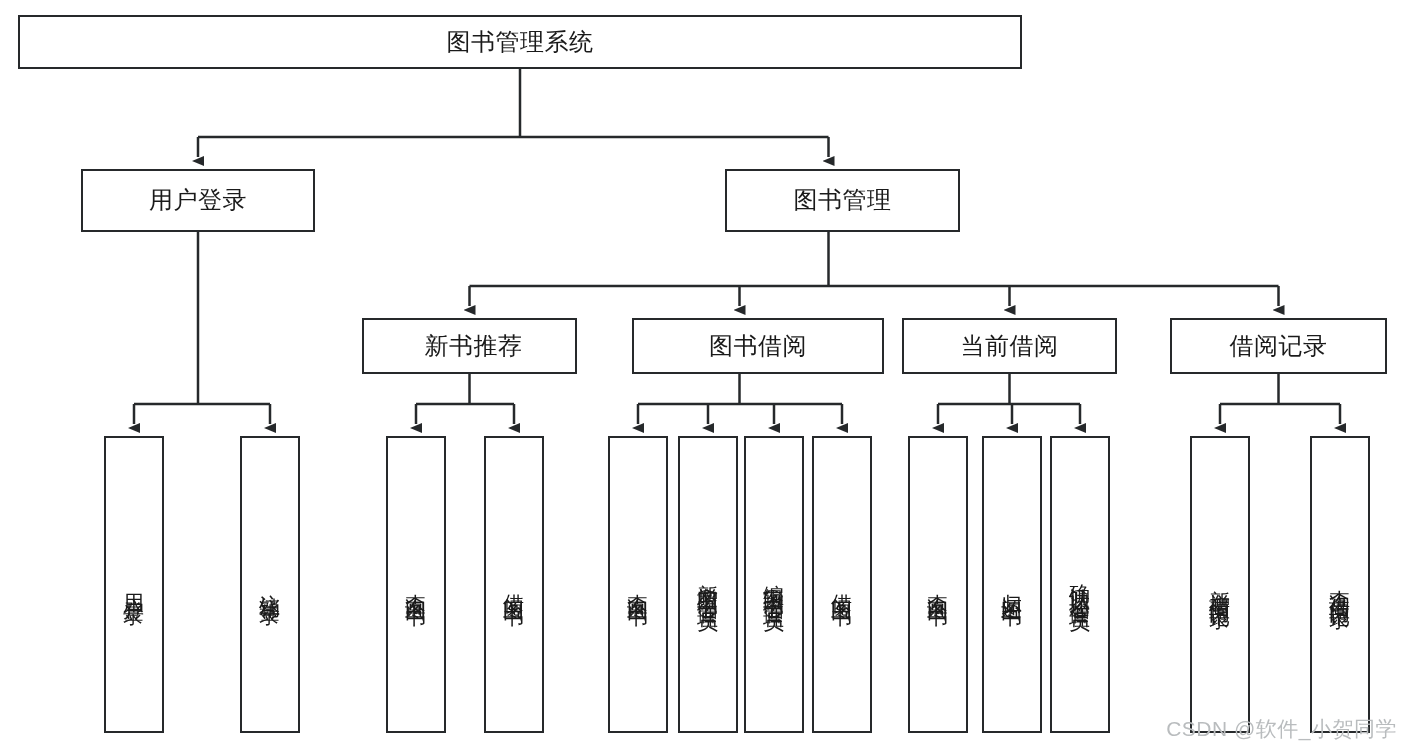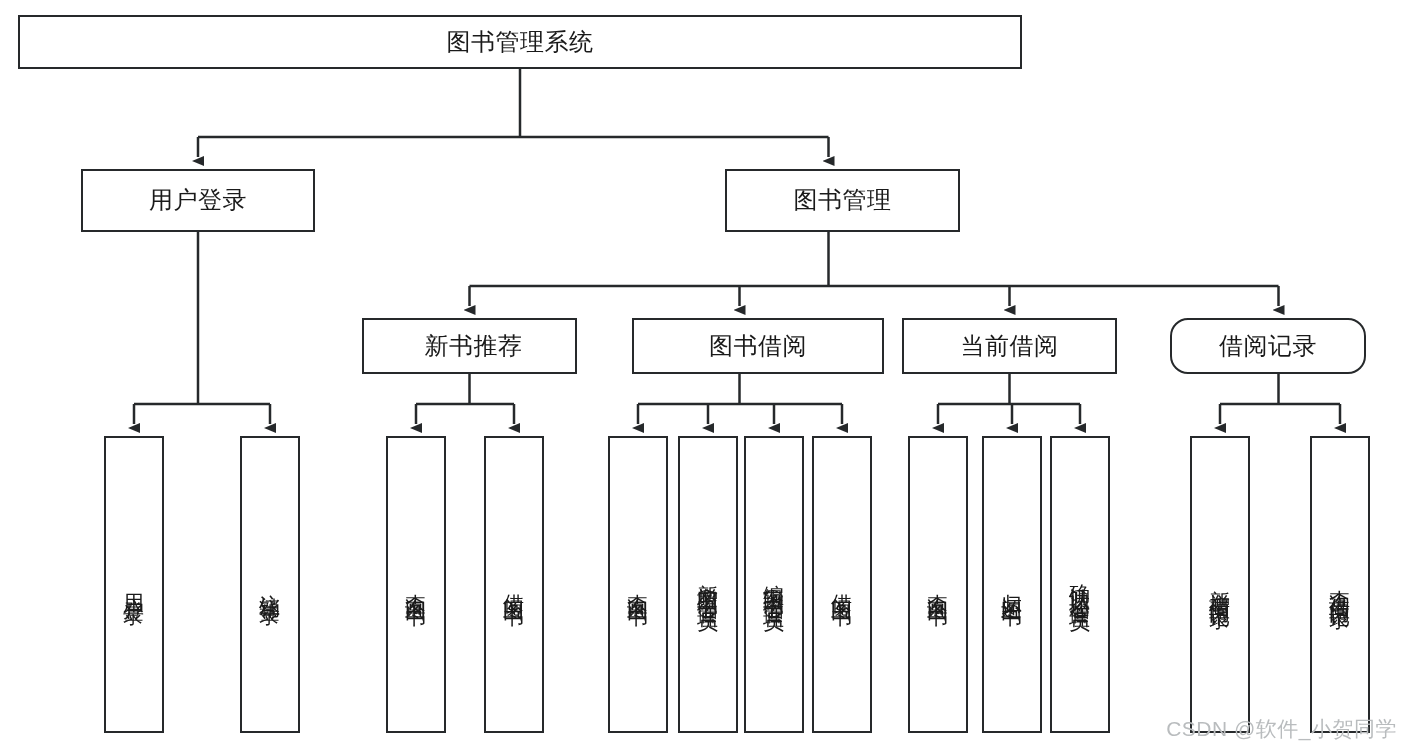--- a/index.html
+++ b/index.html
@@ -122,21 +122,21 @@
       </div>
       <div class="node-box" style="left: 362px; top: 318px; width: 215px; height: 56px; padding-left: 8px;">
         <span class="node-label">新书推荐</span>
       </div>
       <div class="node-box" style="left: 632px; top: 318px; width: 252px; height: 56px;">
         <span class="node-label">图书借阅</span>
       </div>
       <div class="node-box" style="left: 902px; top: 318px; width: 215px; height: 56px;">
         <span class="node-label">当前借阅</span>
       </div>
-      <div class="node-box" style="left: 1170px; top: 318px; width: 196px; height: 56px; border-radius: 18px;">
+      <div class="node-box" style="left: 1170px; top: 318px; width: 217px; height: 56px;">
         <span class="node-label">借阅记录</span>
       </div>
       <div class="node-box vertical" style="left: 104px; top: 436px; width: 60px; height: 297px;">
         <span class="node-label">用户登录</span>
       </div>
       <div class="node-box vertical" style="left: 240px; top: 436px; width: 60px; height: 297px;">
         <span class="node-label">注销登录</span>
       </div>
       <div class="node-box vertical" style="left: 386px; top: 436px; width: 60px; height: 297px;">
         <span class="node-label">查询图书</span>

